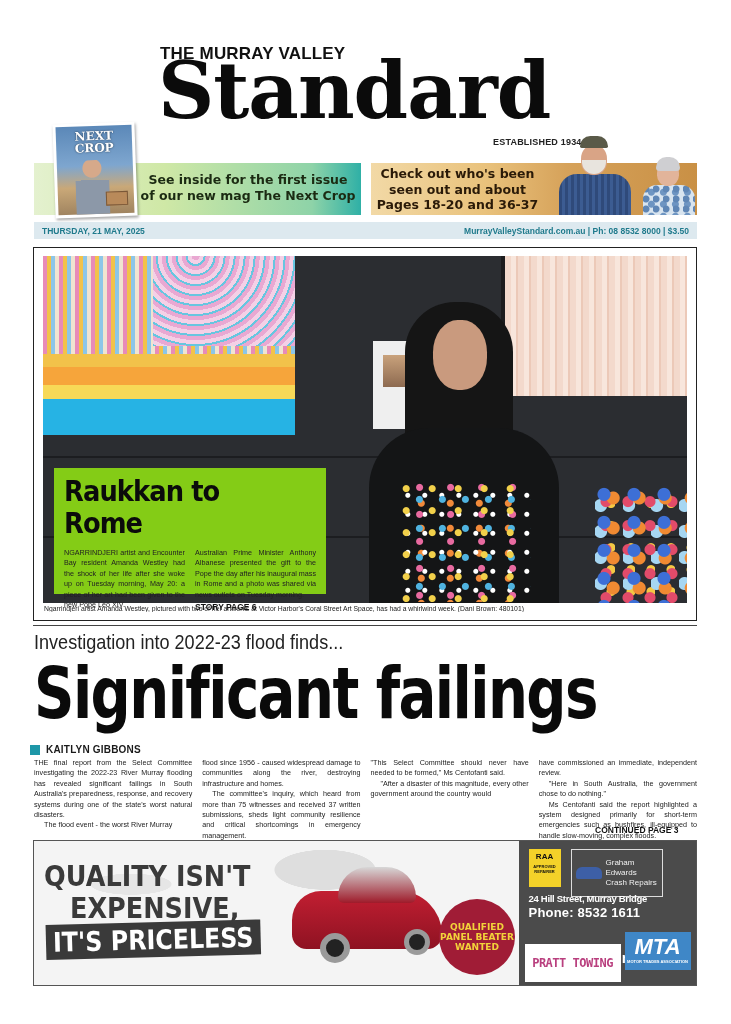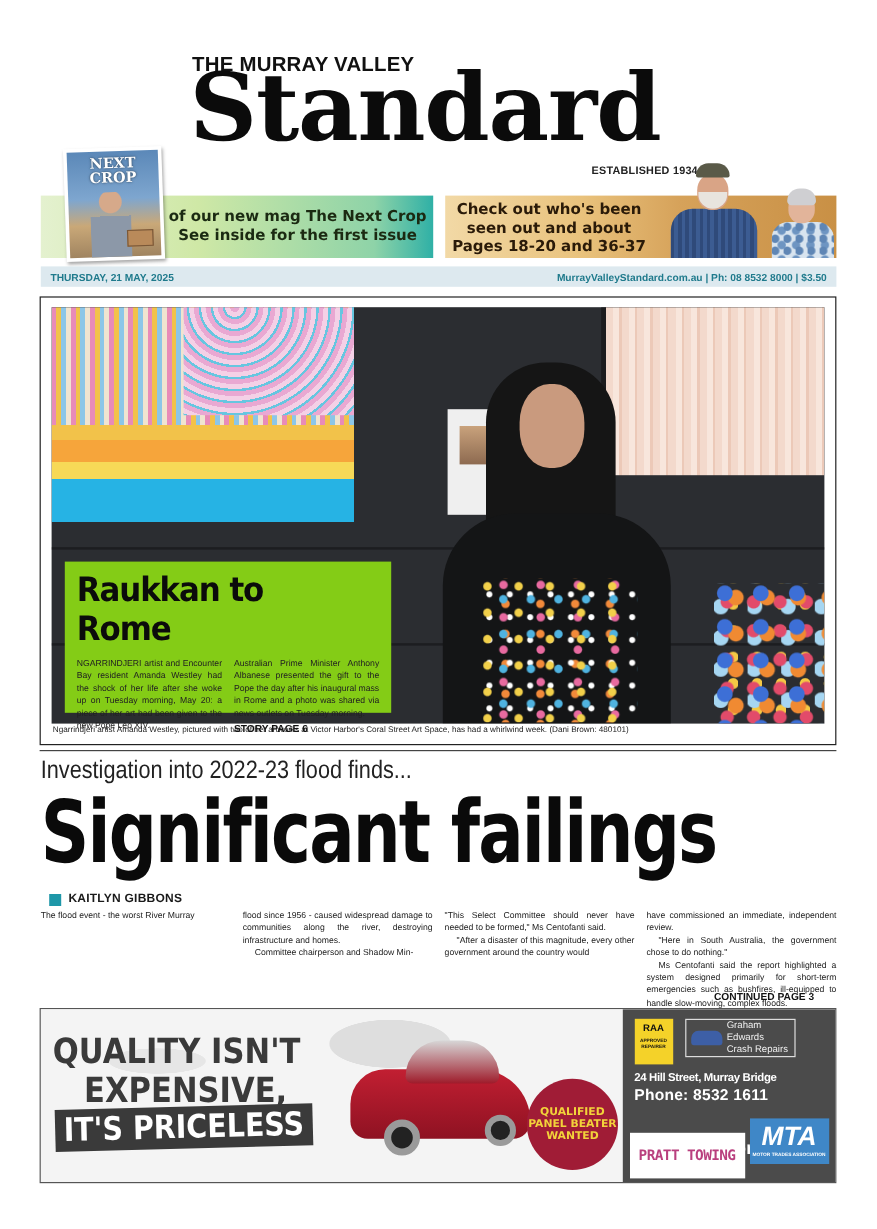--- a/index.html
+++ b/index.html
@@ -166,21 +166,21 @@
     position: absolute; left: 34px; top: 630px;
     font-family: "Liberation Sans Narrow", "Liberation Sans", sans-serif;
     font-size: 21px; color: #222; transform: scaleX(0.86); transform-origin: left; white-space: nowrap;
   }
   .lead-headline {
     position: absolute; left: 34px; top: 650px; width: 700px;
     font-family: "DejaVu Sans", sans-serif; font-weight: 700; font-size: 72px; line-height: 86px;
     letter-spacing: -2px; color: #0a0a0a; transform: scaleX(0.78); transform-origin: left; white-space: nowrap;
   }
   .byline {
-    position: absolute; left: 41px; top: 744px; display: flex; align-items: center; gap: 6px;
+    position: absolute; left: 30px; top: 744px; display: flex; align-items: center; gap: 6px;
     font-size: 10px; font-weight: 700; letter-spacing: 0.2px; color: #1a1a1a;
   }
   .byline-square { width: 10px; height: 10px; background: #1e97a8; }
   .body-cols {
     position: absolute; left: 34px; top: 758px; width: 663px; height: 80px;
     display: flex; gap: 10px;
   }
   .body-col { flex: 1; font-size: 7.2px; line-height: 10.4px; text-align: justify; color: #222; }
   .body-col p + p { text-indent: 10px; }
   .continued { position: absolute; left: 595px; top: 825px; font-size: 8.5px; font-weight: 700; color: #111; }
@@ -222,21 +222,21 @@
   }
   .ad-right {
     position: relative; width: 178px; height: 100%; background: #4b4b4b; color: #fff;
   }
   .raa {
     position: absolute; left: 10px; top: 8px; width: 32px; height: 38px; background: #f4d229;
     color: #111; font-weight: 700; font-size: 8px; text-align: center; padding-top: 3px; line-height: 9px;
   }
   .raa small { display: block; font-size: 4px; line-height: 5px; margin-top: 3px; }
   .ge {
-    position: absolute; left: 52px; top: 8px; width: 92px; height: 32px; border: 1px solid #ddd;
+    position: absolute; left: 52px; top: 8px; width: 92px; height: 48px; border: 1px solid #ddd;
     display: flex; align-items: center; gap: 4px; padding: 4px 4px; justify-content: flex-end;
   }
   .ge-car { width: 26px; height: 12px; background: #3d5fa6; border-radius: 6px 6px 2px 2px; flex: none; }
   .ge-text { font-size: 8px; line-height: 10px; color: #f0f0f0; }
   .addr { position: absolute; left: 10px; top: 52px; font-size: 9.5px; font-weight: 700; letter-spacing: -0.3px; }
   .phone { position: absolute; left: 10px; top: 64px; font-size: 13px; font-weight: 700; letter-spacing: 0.2px; }
   .web { position: absolute; left: 10px; top: 80px; font-size: 15px; font-weight: 700; letter-spacing: 0.2px; margin-top: 28px; }
   .pratt {
     position: absolute; left: 6px; top: 103px; width: 96px; height: 38px; background: #fff;
     color: #b93f7e; font-weight: 700; font-size: 12px; display: flex; align-items: center; justify-content: center;
@@ -257,22 +257,22 @@
 
 <div class="promo-left"></div>
 <div class="mag-cover">
   <div class="mag-inner">
     <div class="mag-title">NEXT CROP</div>
     <div class="mag-person"></div>
     <div class="mag-sign"></div>
   </div>
 </div>
 <div class="promo-left-text">
+  <div>See inside for the first issue</div>
   <div>of our new mag The Next Crop</div>
-  <div>See inside for the first issue</div>
 </div>
 
 <div class="promo-right"></div>
 <div class="promo-right-text">
   <div>Check out who's been</div>
   <div>seen out and about</div>
   <div>Pages 18-20 and 36-37</div>
 </div>
 <div class="man">
   <div class="shirt"></div>
@@ -329,24 +329,26 @@
 <div class="overline">Investigation into 2022-23 flood finds...</div>
 <div class="lead-headline">Significant failings</div>
 
 <div class="byline">
   <span class="byline-square"></span>
   <span>KAITLYN GIBBONS</span>
 </div>
 
 <div class="body-cols">
   <div class="body-col">
+    <p>THE final report from the Select Committee investigating the 2022-23 River Murray flooding has revealed significant failings in South Australia's preparedness, response, and recovery systems during one of the state's worst natural disasters.</p>
     <p>The flood event - the worst River Murray</p>
   </div>
   <div class="body-col">
     <p>flood since 1956 - caused widespread damage to communities along the river, destroying infrastructure and homes.</p>
+    <p>The committee's inquiry, which heard from more than 75 witnesses and received 37 written submissions, sheds light community resilience and critical shortcomings in emergency management.</p>
     <p>Committee chairperson and Shadow Min-</p>
   </div>
   <div class="body-col">
     <p>"This Select Committee should never have needed to be formed," Ms Centofanti said.</p>
     <p>"After a disaster of this magnitude, every other government around the country would</p>
   </div>
   <div class="body-col">
     <p>have commissioned an immediate, independent review.</p>
     <p>"Here in South Australia, the government chose to do nothing."</p>
     <p>Ms Centofanti said the report highlighted a system designed primarily for short-term emergencies such as bushfires, ill-equipped to handle slow-moving, complex floods.</p>

